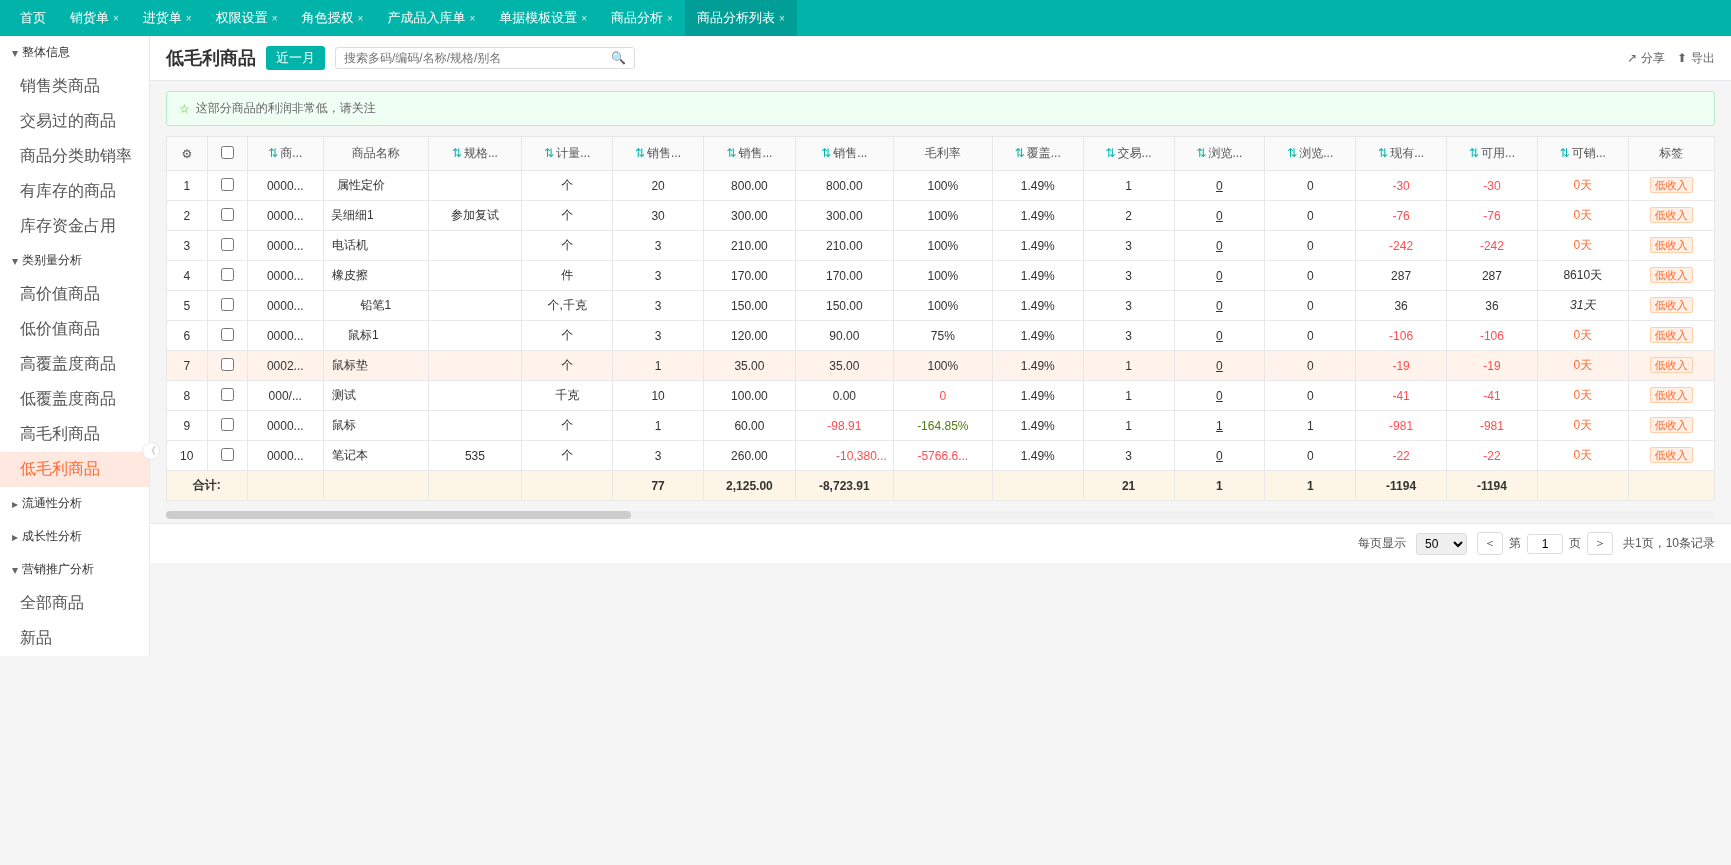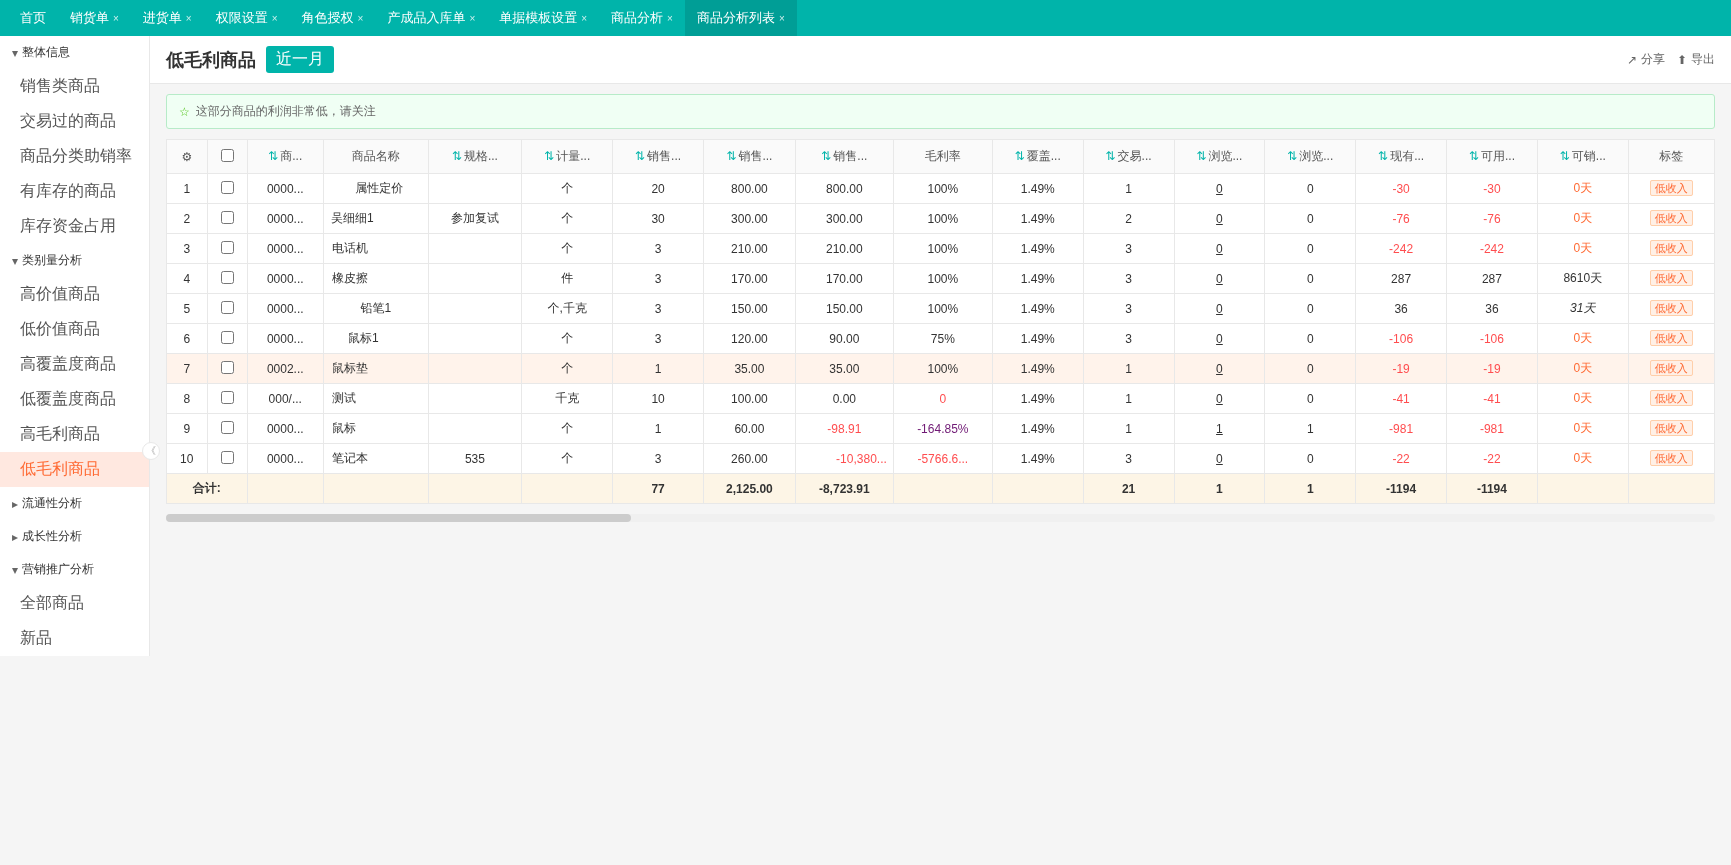--- a/index.html
+++ b/index.html
@@ -70,21 +70,21 @@
       font-weight: bold;
       color: #333;
       margin-right: 10px;
     }
     .time-filter-btn {
       background: #00b4aa;
       color: #fff;
       border: none;
       border-radius: 3px;
       padding: 3px 10px;
-      font-size: 16px;
+      font-size: 13px;
       cursor: pointer;
       margin-right: 10px;
     }
     .search-box {
       display: flex;
       align-items: center;
       border: 1px solid #ddd;
       border-radius: 3px;
       padding: 3px 8px;
       flex: 1;
@@ -322,20 +322,24 @@
       <div class="sidebar-item">新品</div>
     </div>
     <div class="collapse-btn">《</div>
   </div>
 
   <div class="main">
 
     <div class="page-header">
       <span class="page-title">低毛利商品</span>
       <button class="time-filter-btn">近一月</button>
+      <div class="search-box">
+        <input type="text" placeholder="搜索多码/编码/名称/规格/别名" style="">
+        <span class="search-icon">🔍</span>
+      </div>
       <div class="header-actions">
         <div class="action-btn">
           <span>↗</span>
           <span>分享</span>
         </div>
         <div class="action-btn">
           <span>⬆</span>
           <span>导出</span>
         </div>
       </div>
@@ -368,21 +372,21 @@
             <th><span class="sort-icon">⇅</span>可用...</th>
             <th><span class="sort-icon">⇅</span>可销...</th>
             <th>标签</th>
           </tr>
         </thead>
         <tbody id="table-body">
         <tr>
     <td>1</td>
     <td><input type="checkbox" style=""></td>
     <td>0000...</td>
-    <td style="text-align:center;padding-left:13px;">属性定价</td>
+    <td style="text-align:left;padding-left:13px;">属性定价</td>
     <td></td>
     <td>个</td>
     <td>20</td>
     <td>800.00</td>
     <td style="">800.00</td>
     <td style="">100%</td>
     <td>1.49%</td>
     <td>1</td>
     <td><span class="link-underline">0</span></td>
     <td>0</td>
@@ -534,21 +538,21 @@
             <tr>
     <td>9</td>
     <td><input type="checkbox" style=""></td>
     <td>0000...</td>
     <td style="text-align:left;padding-left:8px;">鼠标</td>
     <td></td>
     <td>个</td>
     <td>1</td>
     <td>60.00</td>
     <td style="color:#ff4d4f;">-98.91</td>
-    <td style="color:#701a75;">-164.85%</td>
+    <td style="color:#4d7c0f;">-164.85%</td>
     <td>1.49%</td>
     <td>1</td>
     <td><span class="link-underline">1</span></td>
     <td>1</td>
     <td style="color:#ff4d4f;">-981</td>
     <td style="color:#ff4d4f;">-981</td>
     <td style="color:#ff6b35;">0天</td>
     <td><span class="tag-low-income-bg">低收入</span></td>
   </tr>
             <tr>
@@ -593,14 +597,30 @@
             <td></td>
           </tr>
         </tfoot>
       </table>
     </div>
 
     <div class="scroll-bar-container">
       <div class="scroll-bar-thumb"></div>
     </div>
 
+    <div class="bottom-bar">
+      <span>每页显示</span>
+      <select>
+        <option>50</option>
+        <option>100</option>
+        <option>200</option>
+      </select>
+      <div class="page-nav">
+        <button class="page-btn">＜</button>
+        <span>第</span>
+        <input type="text" class="page-input" value="1" style="">
+        <span>页</span>
+        <button class="page-btn">＞</button>
+      </div>
+      <span>共1页，10条记录</span>
+    </div>
   </div>
 </div>
 
 </body></html>

